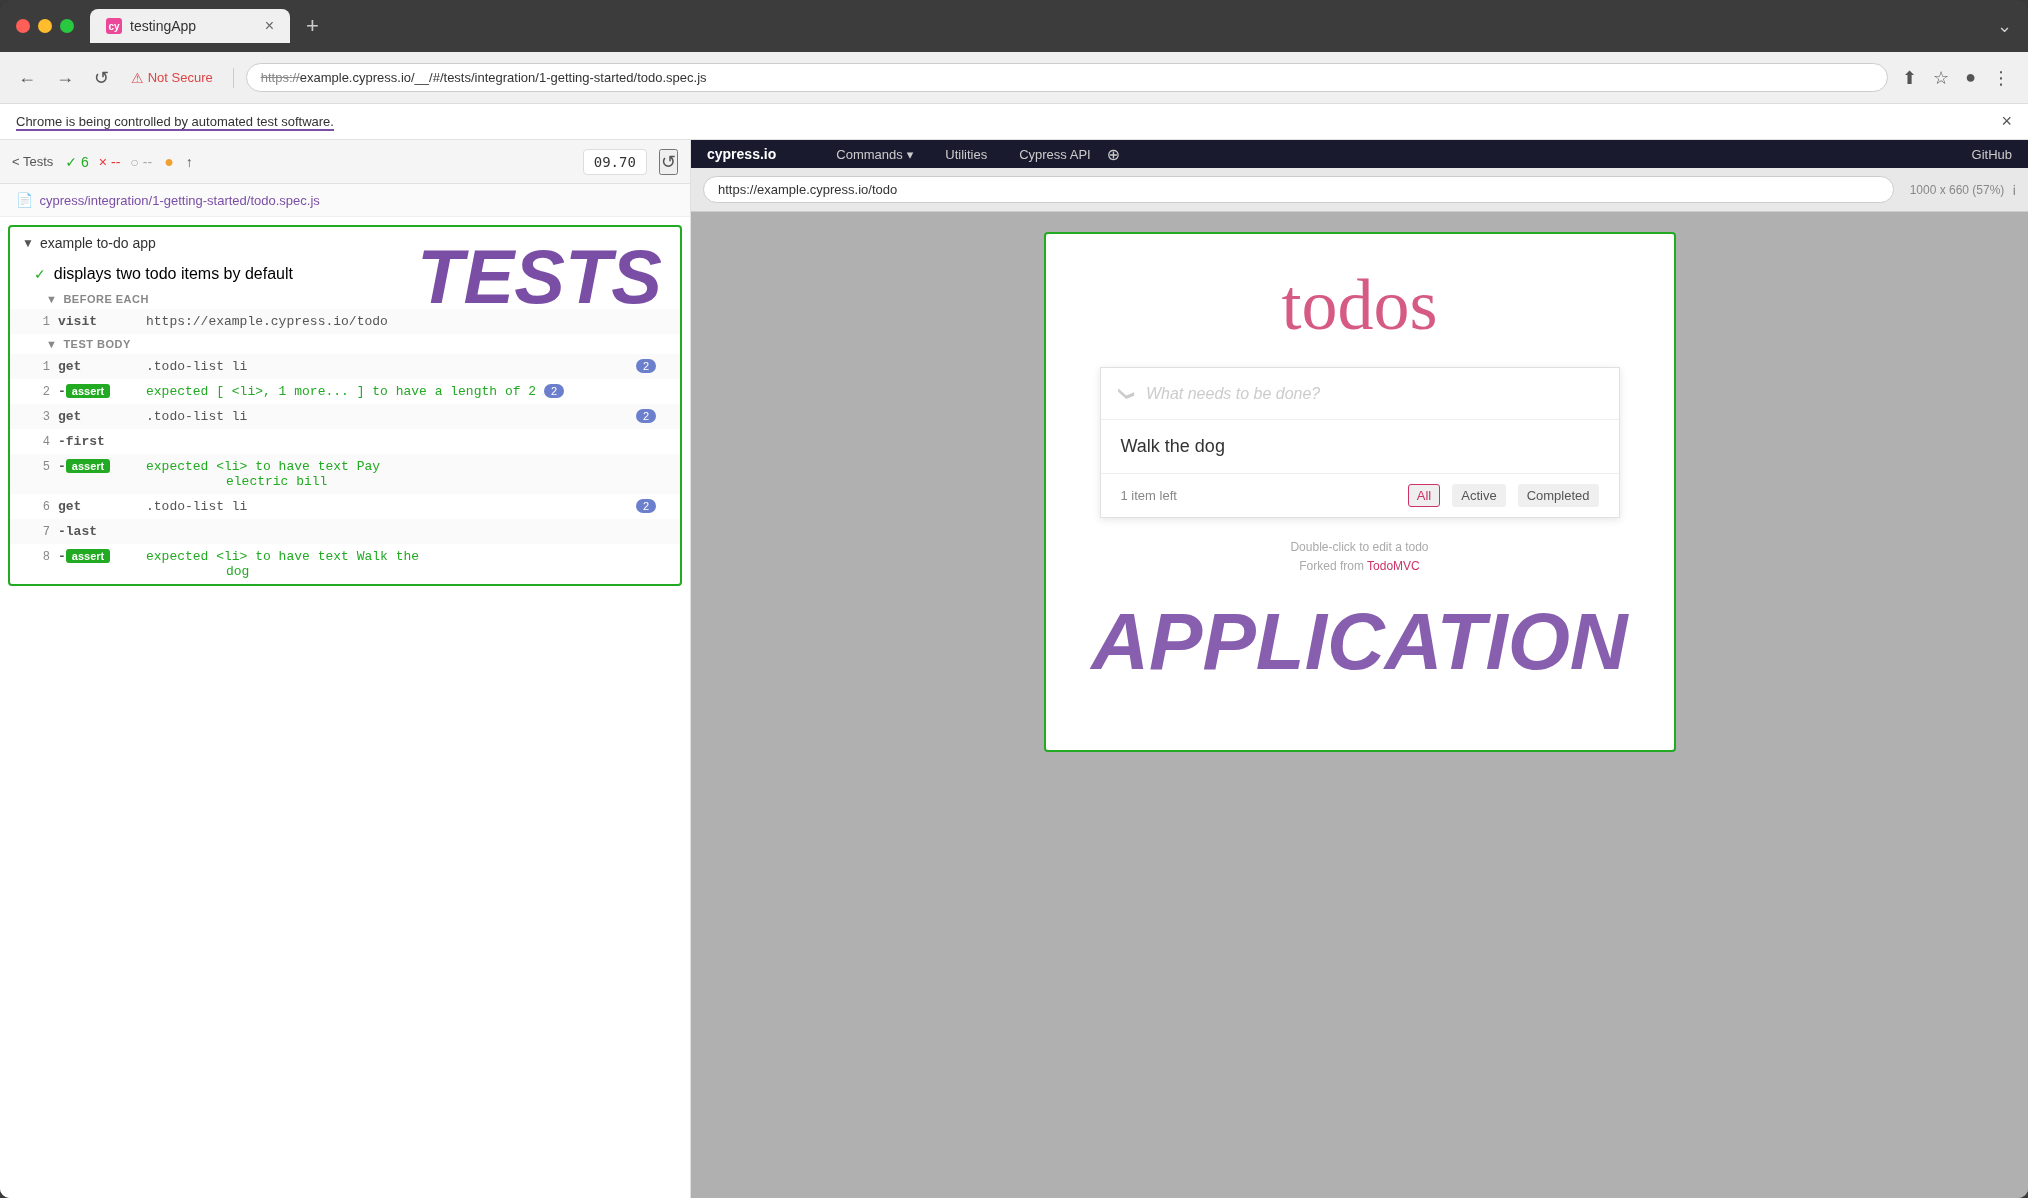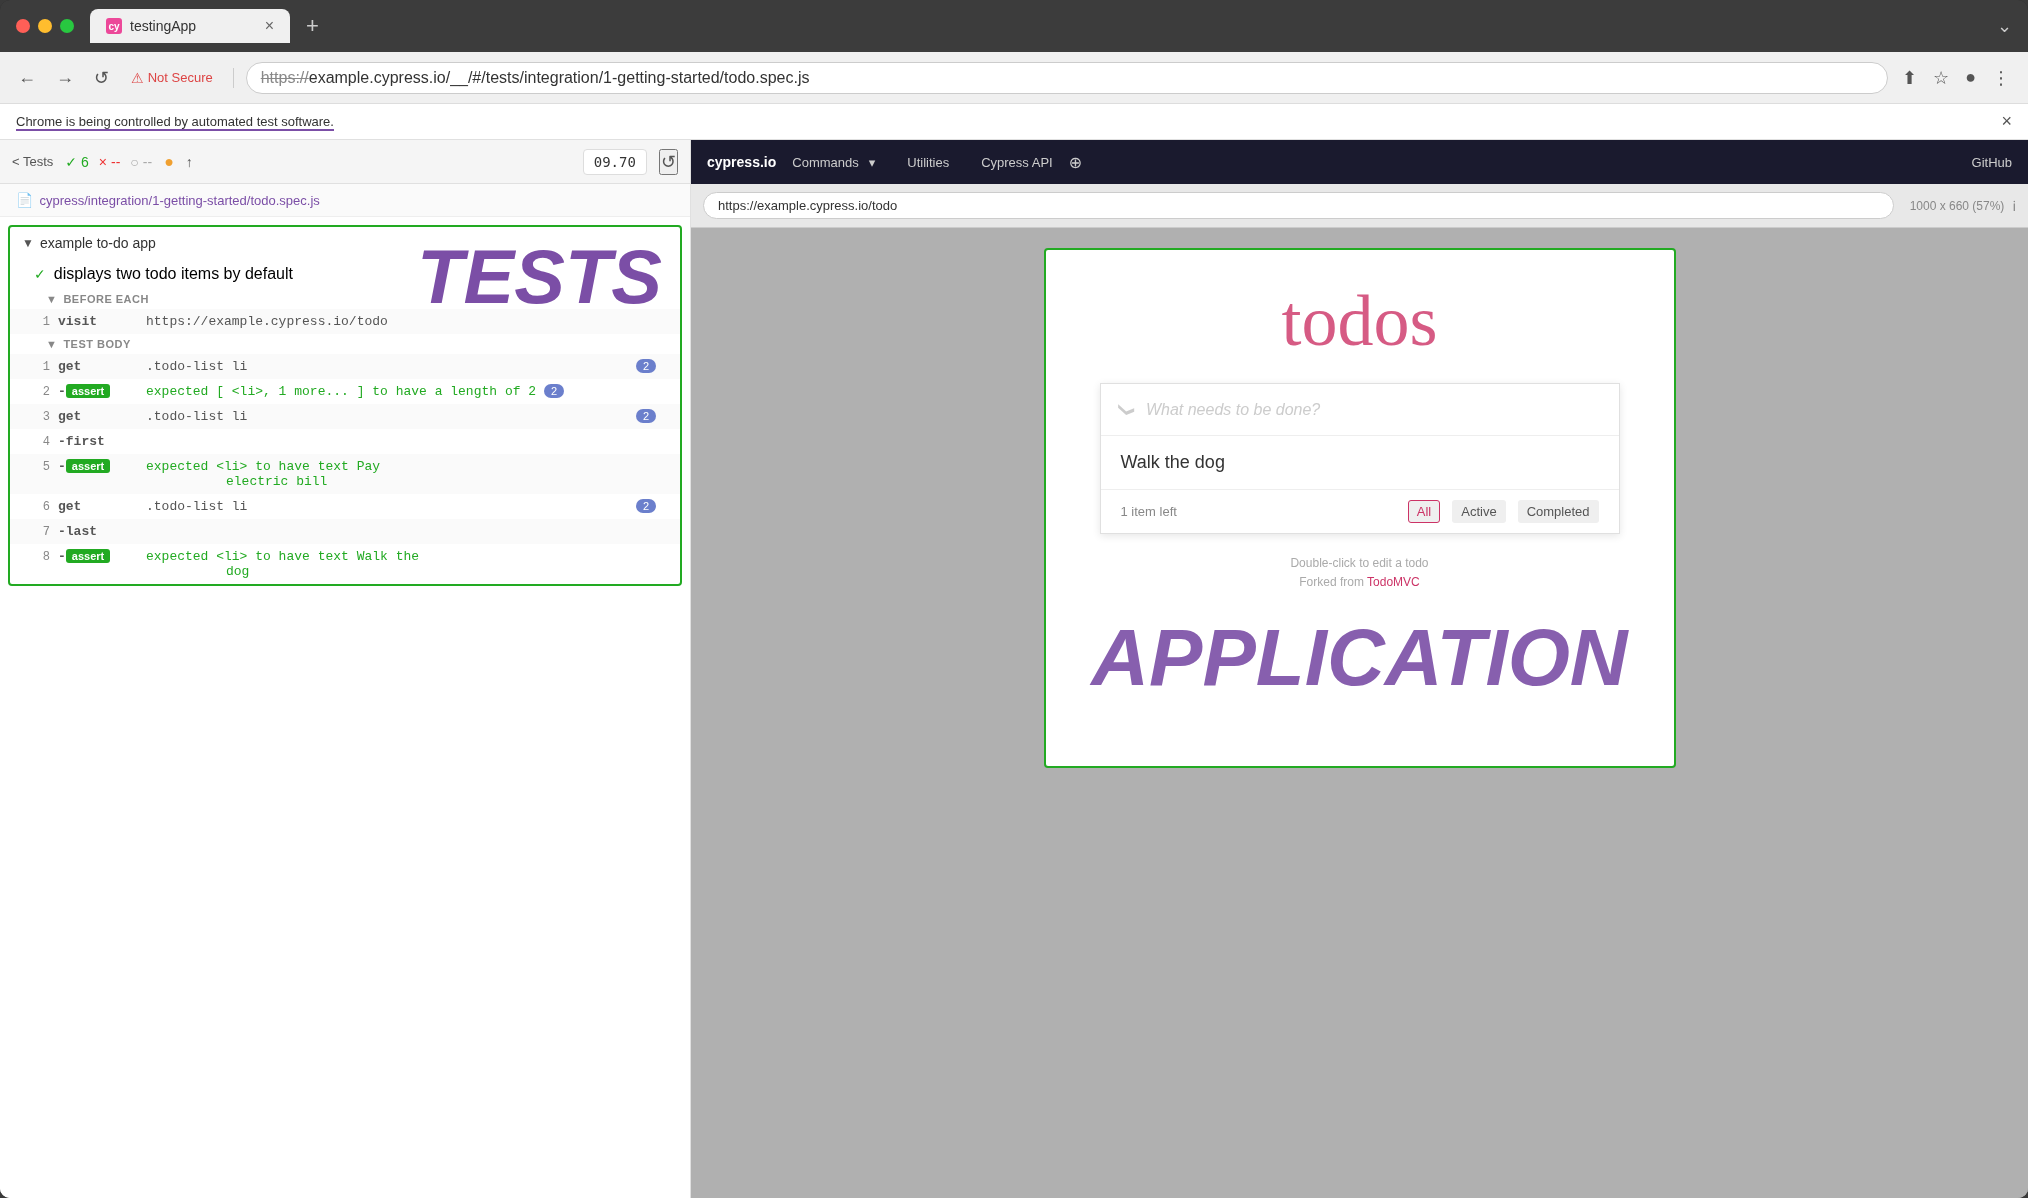--- a/index.html
+++ b/index.html
@@ -22,21 +22,21 @@
     .tab-list-btn { margin-left: auto; color: #ccc; font-size: 18px; }
 
     
     .nav-bar { background: #f0f0f0; height: 52px; display: flex; align-items: center; padding: 0 12px; gap: 8px; border-bottom: 1px solid #ddd; }
     .nav-btn { background: none; border: none; font-size: 18px; color: #555; cursor: pointer; padding: 4px 6px; }
     .nav-btn:disabled { color: #bbb; cursor: default; }
     .security-indicator { display: flex; align-items: center; gap: 4px; padding: 0 8px; }
     .security-icon { color: #d44; font-size: 14px; }
     .security-text { color: #d44; font-size: 13px; font-weight: 500; }
     .divider-bar { width: 1px; height: 20px; background: #ccc; margin: 0 4px; }
-    .url-bar { flex: 1; background: white; border: 1px solid #ccc; border-radius: 20px; padding: 6px 14px; font-size: 16px; color: #333; display: flex; align-items: flex-start; }
+    .url-bar { flex: 1; background: white; border: 1px solid #ccc; border-radius: 20px; padding: 6px 14px; font-size: 13px; color: #333; display: flex; align-items: flex-start; }
     .url-strikethrough { text-decoration: line-through; color: #888; }
     .nav-actions { display: flex; gap: 4px; }
     .nav-action-btn { background: none; border: none; font-size: 18px; color: #555; cursor: pointer; padding: 4px 6px; }
 
     
     .info-bar { background: white; height: 36px; display: flex; align-items: center; padding: 0 16px; border-bottom: 1px solid #e0e0e0; font-size: 13px; color: #333; }
     .info-bar-text { flex: 1; }
     .info-close { cursor: pointer; font-size: 18px; color: #555; margin-left: auto; }
 
     
@@ -79,25 +79,25 @@
     .cmd-badge { background: #6b7fcc; color: white; border-radius: 10px; padding: 1px 7px; font-size: 11px; font-family: sans-serif; min-width: 20px; text-align: center; }
 
     .cmd-assert { background: #22aa22; color: white; border-radius: 3px; padding: 1px 6px; font-size: 11px; font-weight: 600; font-family: sans-serif; }
     .cmd-assert-text { color: #22aa22; font-family: 'Courier New', monospace; font-size: 13px; }
     .cmd-link { color: #22aa22; text-decoration: none; }
 
     
     .right-panel { flex: 1; background: #888; display: flex; flex-direction: column; }
 
     
-    .app-toolbar { height: 44px; background: #1a1a2e; display: flex; align-items: center; padding: 0 16px; gap: 16px; }
+    .app-toolbar { height: 28px; background: #1a1a2e; display: flex; align-items: center; padding: 0 16px; gap: 16px; }
     .app-brand { color: white; font-size: 14px; font-weight: 600; }
     .app-nav { display: flex; gap: 16px; }
     .app-nav-item { color: #ccc; font-size: 13px; cursor: pointer; }
-    .app-nav-dropdown { display: flex; align-items: center; gap: 10px; }
+    .app-nav-dropdown { display: flex; align-items: center; gap: 4px; margin-left: 44px; }
     .app-nav-separator { color: #ccc; font-size: 13px; }
     .app-github { margin-left: auto; color: #ccc; font-size: 13px; }
     .crosshair-btn { color: #ccc; font-size: 16px; cursor: pointer; }
 
     
     .preview-url-bar { height: 44px; background: #e8e8e8; display: flex; align-items: center; padding: 0 12px; gap: 8px; border-bottom: 1px solid #ccc; }
     .preview-url-input { flex: 1; background: white; border: 1px solid #ccc; border-radius: 20px; padding: 5px 14px; font-size: 13px; color: #333; }
     .preview-size { color: #888; font-size: 12px; margin-left: 8px; }
     .preview-info-btn { color: #888; font-size: 14px; cursor: pointer; }
 

